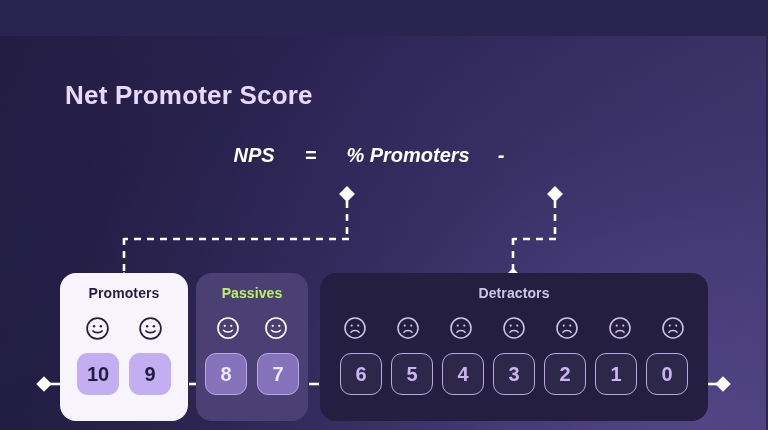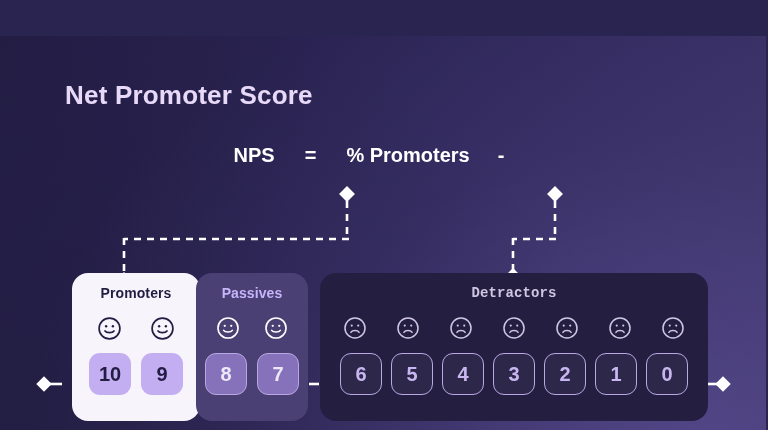--- a/index.html
+++ b/index.html
@@ -48,21 +48,21 @@
     right: 0;
     top: 108px;
     display: flex;
     justify-content: center;
     align-items: baseline;
     color: #ffffff;
     font-size: 20px;
     font-weight: bold;
     white-space: nowrap;
   }
-  .formula .tok { display: inline-block; }
+  .formula .tok { display: inline-block; font-style: italic; }
   .f-nps     { margin-right: 30px; }
   .f-eq      { margin-right: 30px; }
   .f-prom    { margin-right: 28px; }
   .f-minus   { margin-right: 28px; }
 
   
   #connectors {
     position: absolute;
     inset: 0;
     width: 768px;
@@ -121,53 +121,53 @@
     display: flex;
     align-items: center;
     justify-content: center;
     font-size: 20px;
     font-weight: bold;
     line-height: 1;
   }
 
   
   .card-promoters {
-    left: 72px;
+    left: 60px;
     width: 128px;
     background: #f7f4fc;
   }
   .card-promoters .card-label { color: #221d42; }
   .card-promoters .chip {
     background: #c2aef1;
     color: #221d42;
   }
   .card-promoters .chips-row { }
   .card-promoters .faces-row { gap: 26px; }
 
   
   .card-passives {
     left: 196px;
     width: 112px;
     background: #4b4073;
   }
-  .card-passives .card-label { color: #c4b5fd; }
+  .card-passives .card-label { color: #bef264; }
   .card-passives .chip {
     background: #8572bb;
     border: 1.5px solid #b9a8e4;
     color: #ede8f9;
   }
   .card-passives .faces-row { gap: 22px; }
 
   
   .card-detractors {
     left: 320px;
     width: 388px;
     background: #241e41;
   }
-  .card-detractors .card-label { color: #cfc7e2; font-family: Liberation Mono, monospace; }
+  .card-detractors .card-label { color: #cfc7e2; }
   .card-detractors .faces-row { gap: 27px; }
   .card-detractors .chips-row { gap: 9px; }
   .card-detractors .chip {
     background: rgba(255,255,255,0.045);
     border: 1.5px solid #b9a8e4;
     color: #c8b6f0;
   }
 
   .face { display: block; }
 

